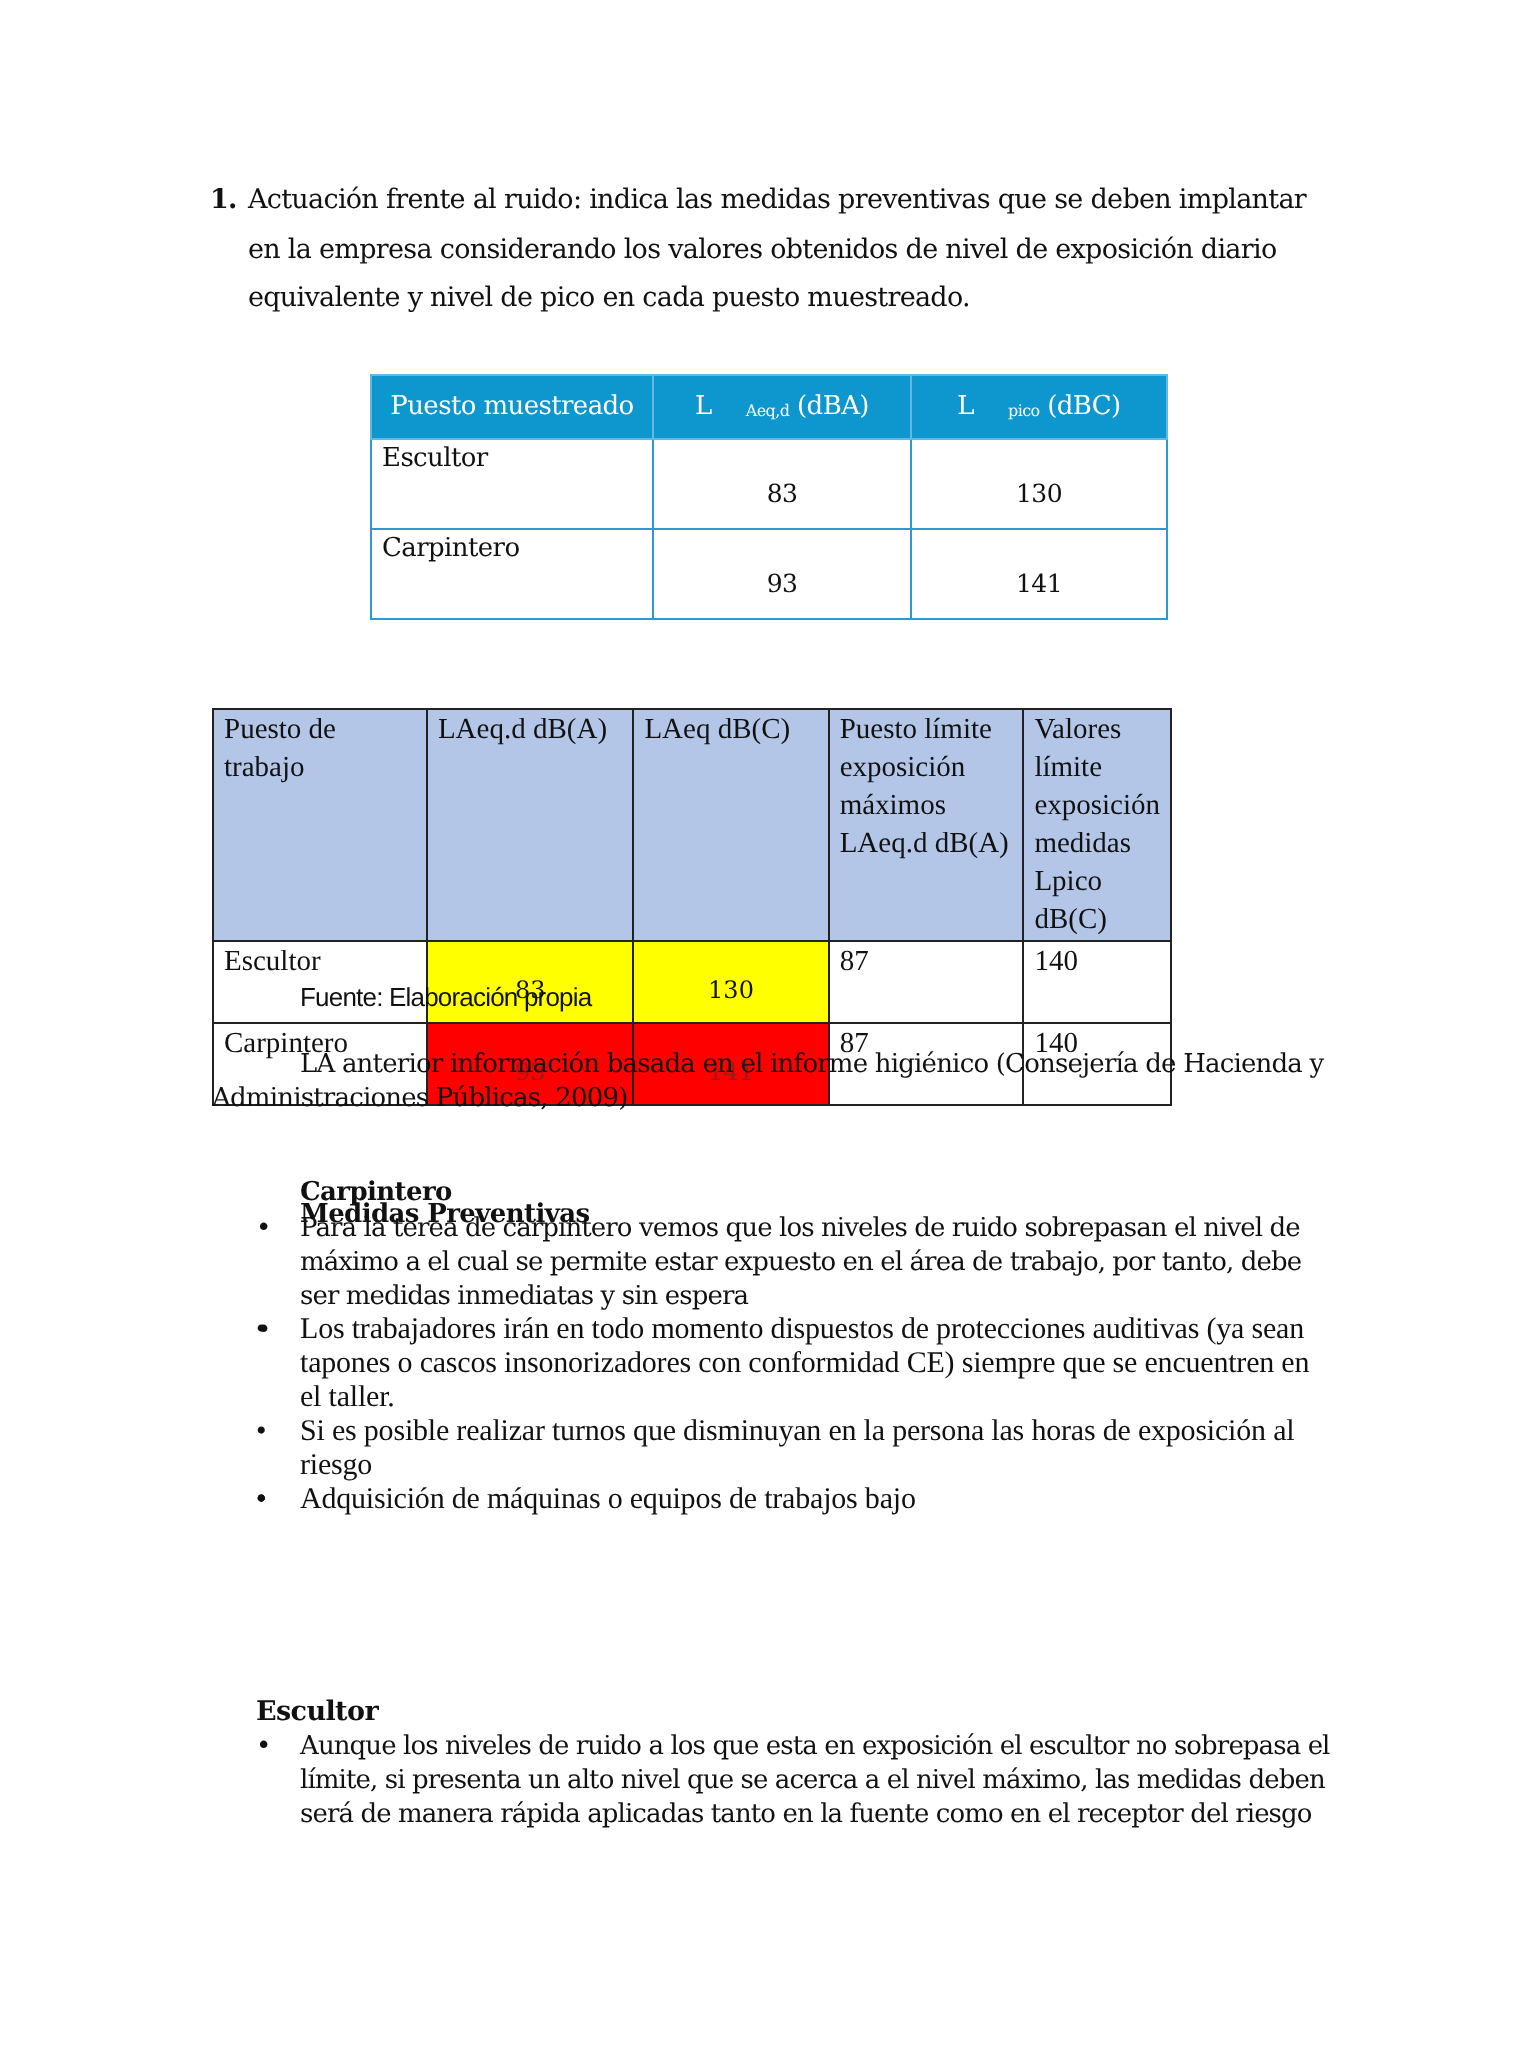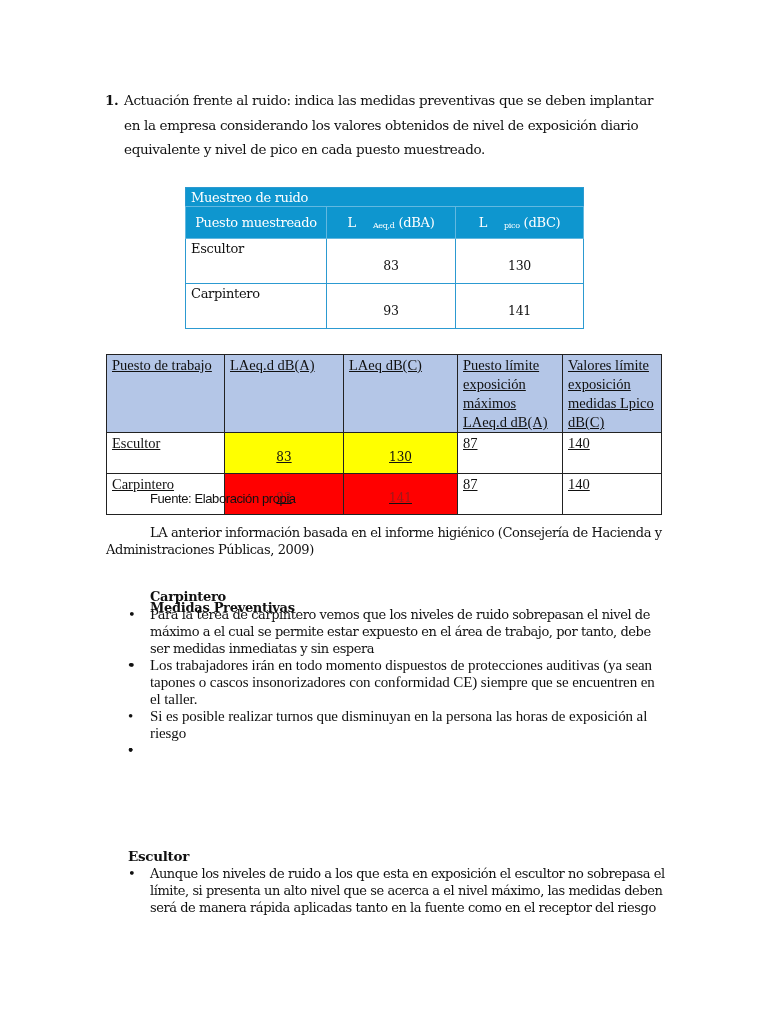--- a/index.html
+++ b/index.html
@@ -12,21 +12,21 @@
     
     .t1 { position: absolute; left: 185px; top: 187px; width: 399px; border-collapse: collapse; font-family: "DejaVu Serif", serif; font-size: 13px; }
     .t1 td { border: 1px solid #2c9ad1; padding: 0 5px; }
     .t1 .title-row td { background: #0e96cf; color: #fff; height: 18px; font-size: 13px; letter-spacing: -0.3px; border-bottom: 1px solid #62b8e0; }
     .t1 .head-row td { background: #0e96cf; color: #fff; height: 31px; text-align: center; font-size: 13px; letter-spacing: -0.3px; border-color: #62b8e0; margin-top: 17px; }
     .t1 .data-row td { height: 36px; vertical-align: top; padding-top: 2px; letter-spacing: -0.3px; }
     .t1 .data-row td.num { text-align: center; vertical-align: middle; padding-top: 8px; font-size: 12.5px; }
     .t1 sub { font-size: 8px; vertical-align: -1px; padding-left: 17px; }
 
     
-    .t2 { position: absolute; left: 106px; top: 354px; width: 556px; border-collapse: collapse; font-family: "Liberation Serif", serif; font-size: 14.5px; text-decoration: underline; }
+    .t2 { position: absolute; left: 106px; top: 354px; width: 480px; border-collapse: collapse; font-family: "Liberation Serif", serif; font-size: 14.5px; }
     .t2 td { border: 1px solid #222; padding: 1px 5px 0 5px; vertical-align: top; line-height: 19px; }
     .t2 .head-row td { background: #b4c6e7; height: 70px; }
     .t2 .data-row td { height: 31px; }
     .t2 td.num { text-align: center; vertical-align: middle; padding-top: 9px; font-family: "DejaVu Serif", serif; font-size: 12px; }
     .t2 td.yellow { background: #ffff00; }
     .t2 td.red { background: #ff0000; color: #9a1b1b; }
 
     .source { position: absolute; left: 150px; top: 491px; font-family: Liberation Sans, sans-serif; font-size: 13px; letter-spacing: -0.4px; }
     .para { position: absolute; left: 106px; top: 524px; width: 560px; font-family: "DejaVu Serif", serif; font-size: 13px; line-height: 17px; text-indent: 44px; letter-spacing: -0.4px; }
 
@@ -47,23 +47,20 @@
 </head>
 <body>
 
 <div class="question">
   <span class="num">1.</span>
   <span class="text">Actuación frente al ruido: indica las medidas preventivas que se deben implantar en la empresa considerando los valores obtenidos de nivel de exposición diario equivalente y nivel de pico en cada puesto muestreado.</span>
 </div>
 
 <table class="t1">
   <tbody>
-      <tr class="title-row">
-    <td colspan="3">Muestreo de ruido</td>
-  </tr>
   <tr class="head-row">
     <td style="width:130px">Puesto muestreado</td>
     <td style="width:118px"><span>L</span><sub>Aeq,d</sub><span> (dBA)</span></td>
     <td><span>L</span><sub>pico</sub><span> (dBC)</span></td>
   </tr>
   <tr class="data-row">
     <td>Escultor</td>
     <td class="num">83</td>
     <td class="num">130</td>
   </tr>
@@ -108,19 +105,19 @@
 <div class="h-medidas">Medidas Preventivas</div>
 <div class="h-carp">Carpintero</div>
 
 <ul class="list list-carp">
   <li class="dj"><span class="bullet">•</span><span>Para la terea de carpintero vemos que los niveles de ruido sobrepasan el nivel de máximo a el cual se permite estar expuesto en el área de trabajo, por tanto, debe ser medidas inmediatas y sin espera</span></li>
   <li class="dj"><span class="bullet">•</span></li>
   <li class="tr"><span class="bullet">•</span><span>Los trabajadores irán en todo momento dispuestos de protecciones auditivas (ya sean tapones o cascos insonorizadores con conformidad CE) siempre que se encuentren en el taller.</span></li>
   <li class="tr"><span class="bullet">•</span><span>Si es posible realizar turnos que disminuyan en la persona las horas de exposición al riesgo</span></li>
   <li class="tr"><span class="bullet">•</span></li>
   <li class="tr"><span class="bullet">•</span></li>
-  <li class="tr"><span class="bullet">•</span></li>
+  <li class="tr"><span class="bullet">•</span><span>Adquisición de máquinas o equipos de trabajos bajo</span></li>
 </ul>
 
 <div class="h-escultor">Escultor</div>
 <ul class="list list-esc">
   <li><span class="bullet">•</span><span>Aunque los niveles de ruido a los que esta en exposición el escultor no sobrepasa el límite, si presenta un alto nivel que se acerca a el nivel máximo, las medidas deben será de manera rápida aplicadas tanto en la fuente como en el receptor del riesgo</span></li>
 </ul>
 
 </body></html>

